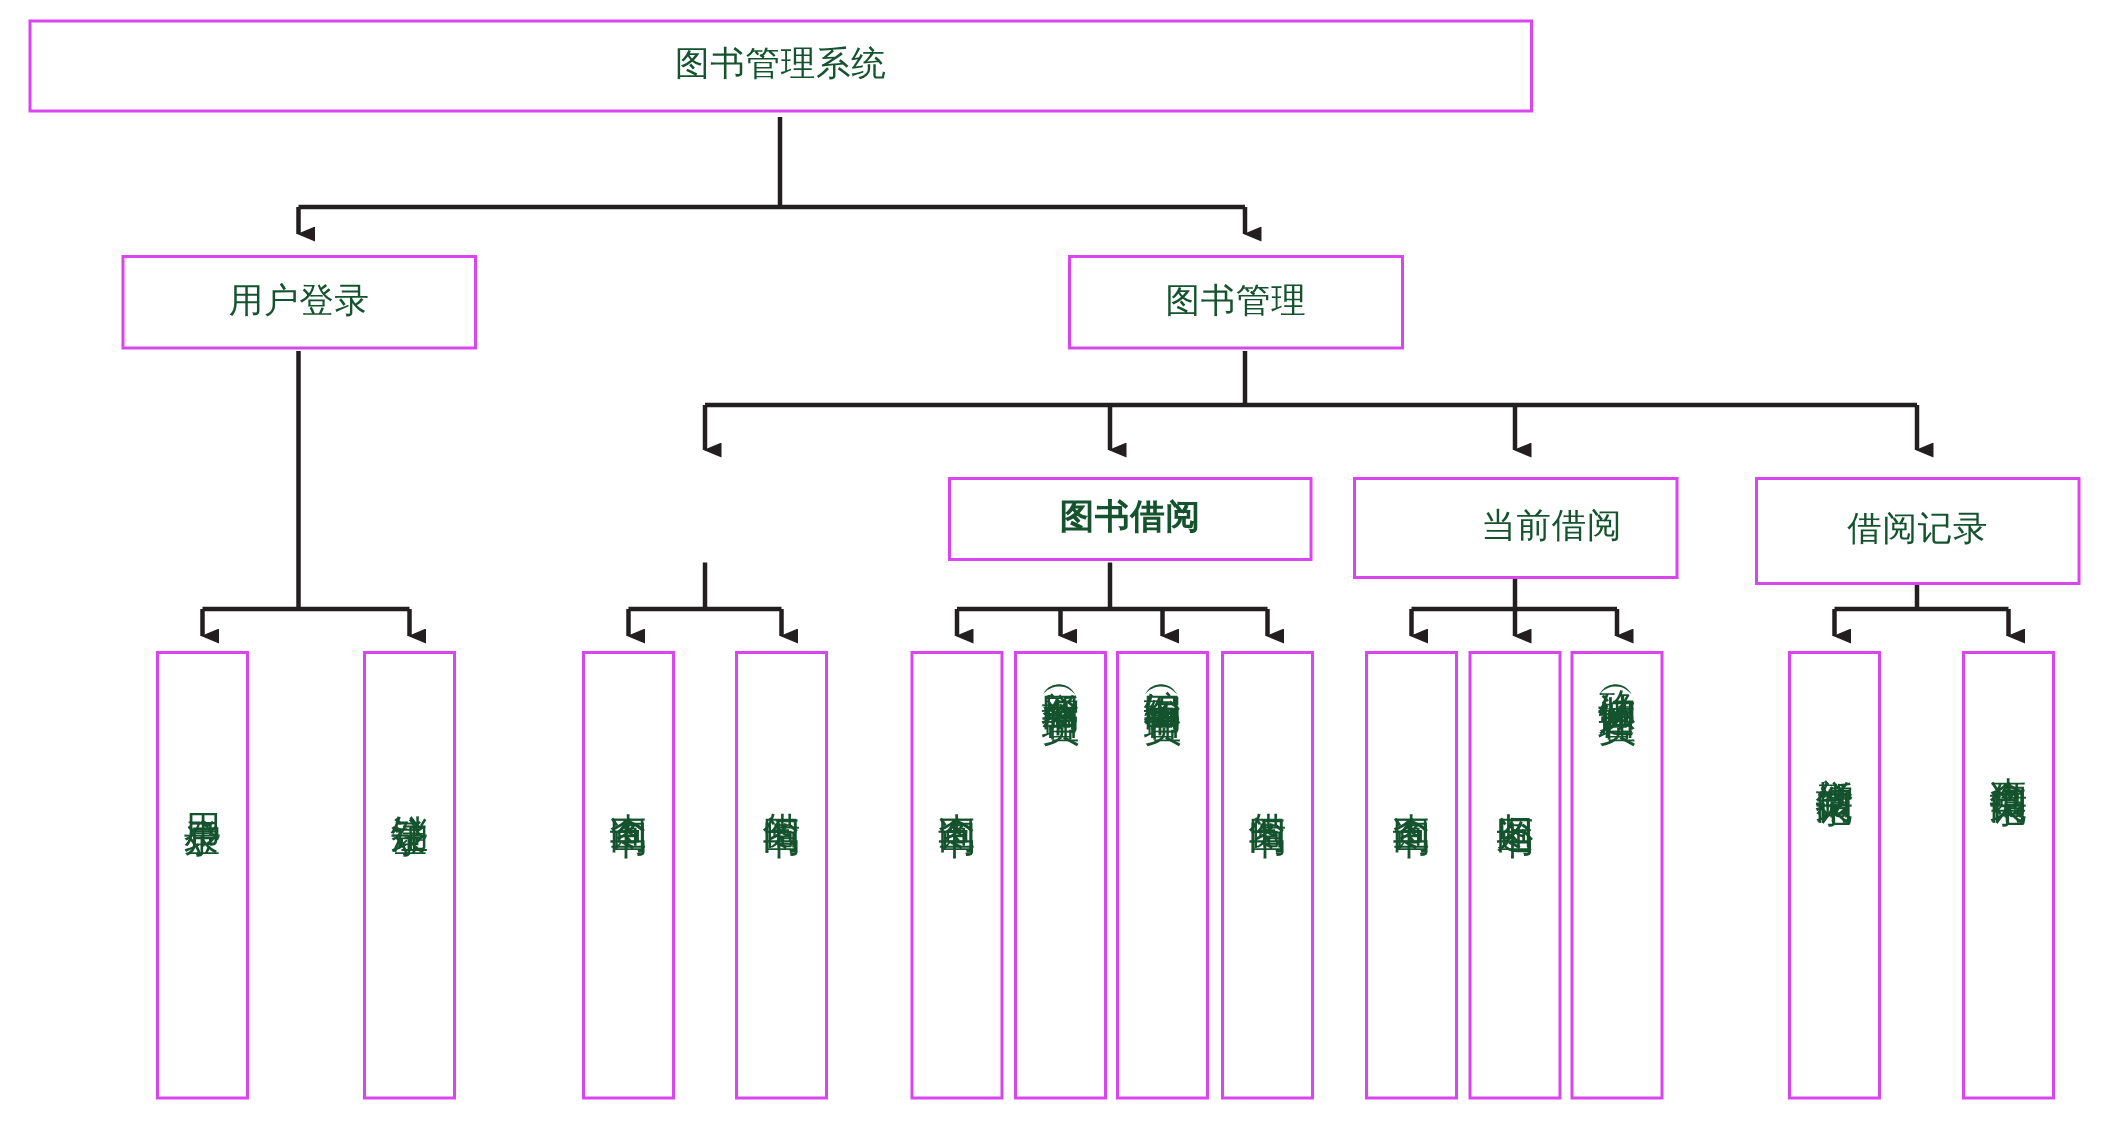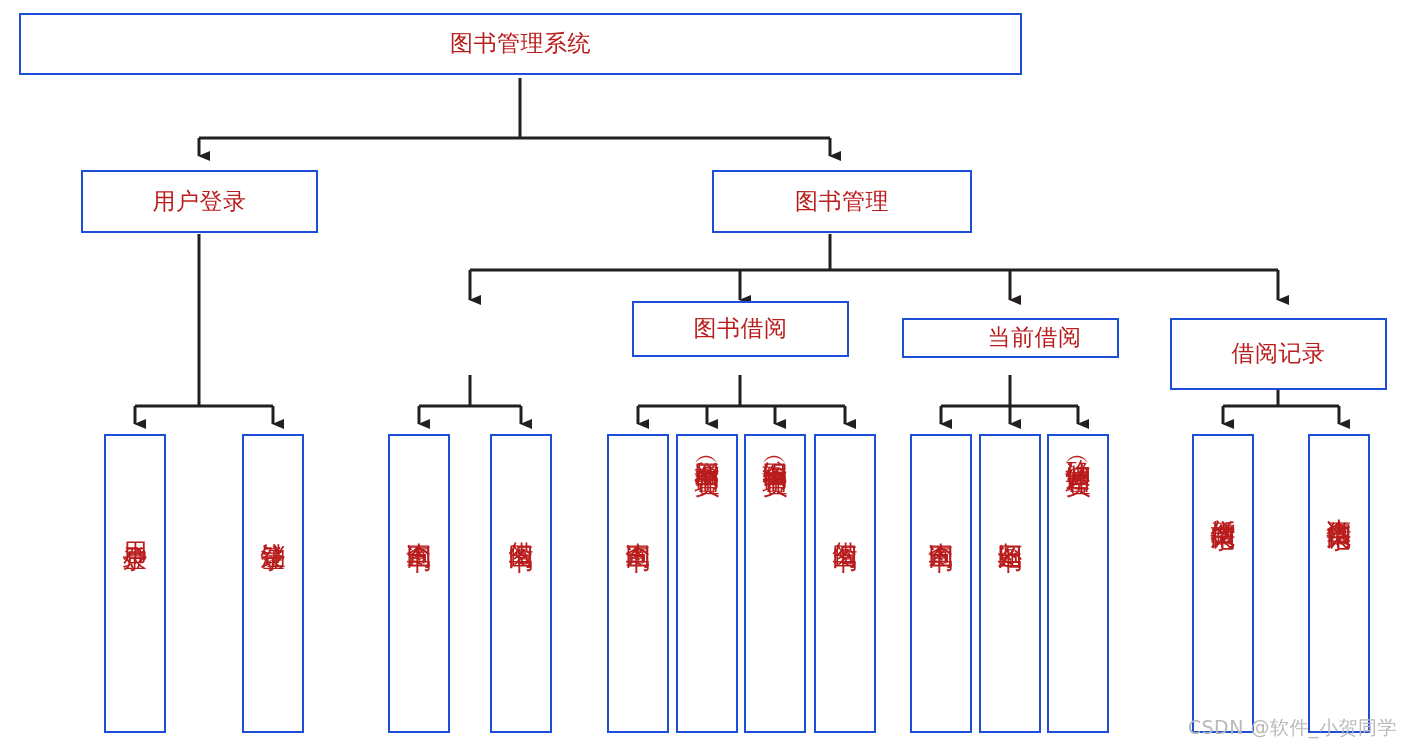--- a/index.html
+++ b/index.html
@@ -21,26 +21,26 @@
     position: absolute;
     left: 0;
     top: 0;
     width: 1405px;
     height: 747px;
     pointer-events: none;
   }
   .node {
     position: absolute;
     box-sizing: border-box;
-    border: 2px solid #1d4ed8;
+    border: 2px solid #d946ef;
     background: #ffffff;
     display: flex;
     align-items: center;
     justify-content: center;
-    color: #b91c1c;
+    color: #14532d;
     z-index: 2;
   }
   .node .lbl {
     display: block;
     text-align: center;
     line-height: 1.12;
     white-space: nowrap;
   }
   
   .node.h .lbl {
@@ -137,30 +137,30 @@
   </svg>
 
   <div class="node h" style="left:19px; top:13px; width:1003px; height:62px;">
     <span class="lbl">图书管理系统</span>
   </div>
 
   <div class="node h" style="left:81px; top:170px; width:237px; height:63px;">
     <span class="lbl">用户登录</span>
   </div>
 
-  <div class="node h" style="left:712px; top:170px; width:260px; height:63px;">
+  <div class="node h" style="left:712px; top:170px; width:224px; height:63px;">
     <span class="lbl">图书管理</span>
   </div>
 
 
-  <div class="node h" style="left:632px; top:301px; width:217px; height:56px;">
+  <div class="node h" style="left:632px; top:318px; width:243px; height:56px;font-weight:bold;">
     <span class="lbl">图书借阅</span>
   </div>
 
-  <div class="node h" style="left:902px; top:318px; width:217px; height:40px;padding-left:48px;">
+  <div class="node h" style="left:902px; top:318px; width:217px; height:68px;padding-left:48px;">
     <span class="lbl">当前借阅</span>
   </div>
 
   <div class="node h" style="left:1170px; top:318px; width:217px; height:72px;">
     <span class="lbl">借阅记录</span>
   </div>
 
   <div class="node v mid" style="left:104px; top:434px; width:62px; height:299px;">
     <span class="lbl">用户登录</span>
   </div>
@@ -206,15 +206,14 @@
   </div>
 
   <div class="node v low" style="left:1192px; top:434px; width:62px; height:299px;">
     <span class="lbl">新增借阅记录</span>
   </div>
 
   <div class="node v low" style="left:1308px; top:434px; width:62px; height:299px;">
     <span class="lbl">查询借阅记录</span>
   </div>
 
-  <div id="watermark">CSDN @软件_小贺同学</div>
 
 </div>
 
 </body></html>

